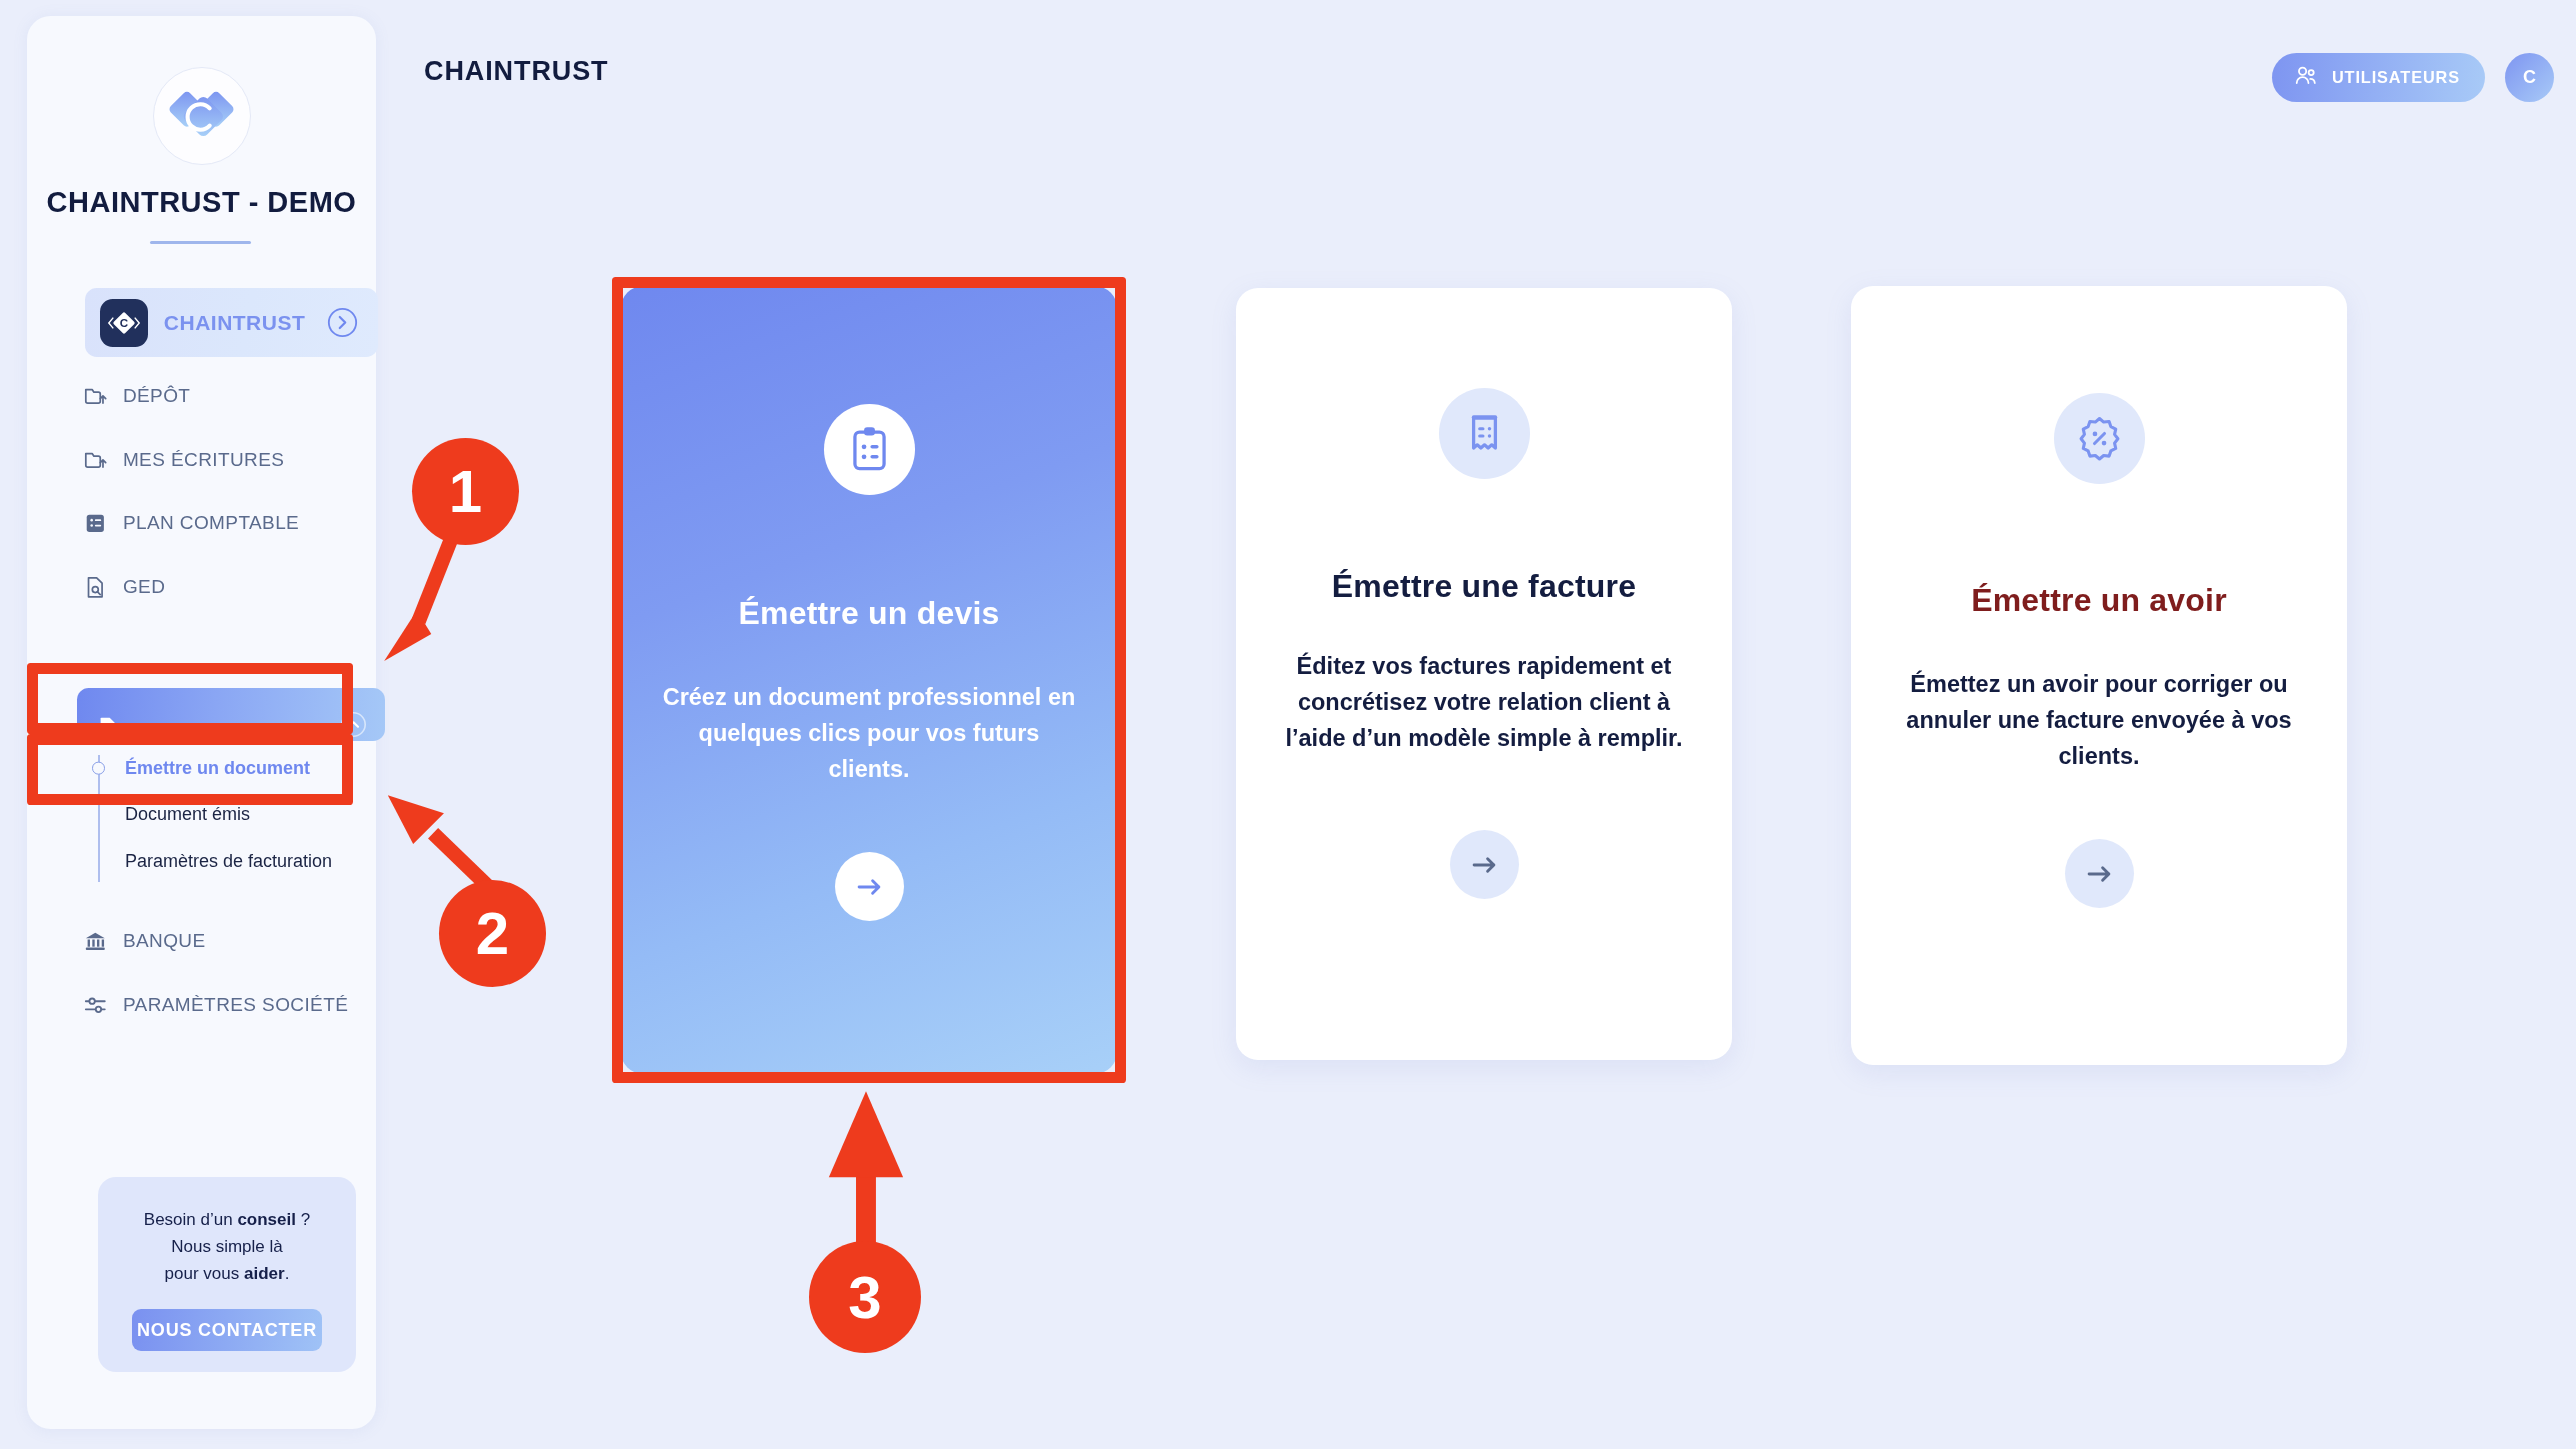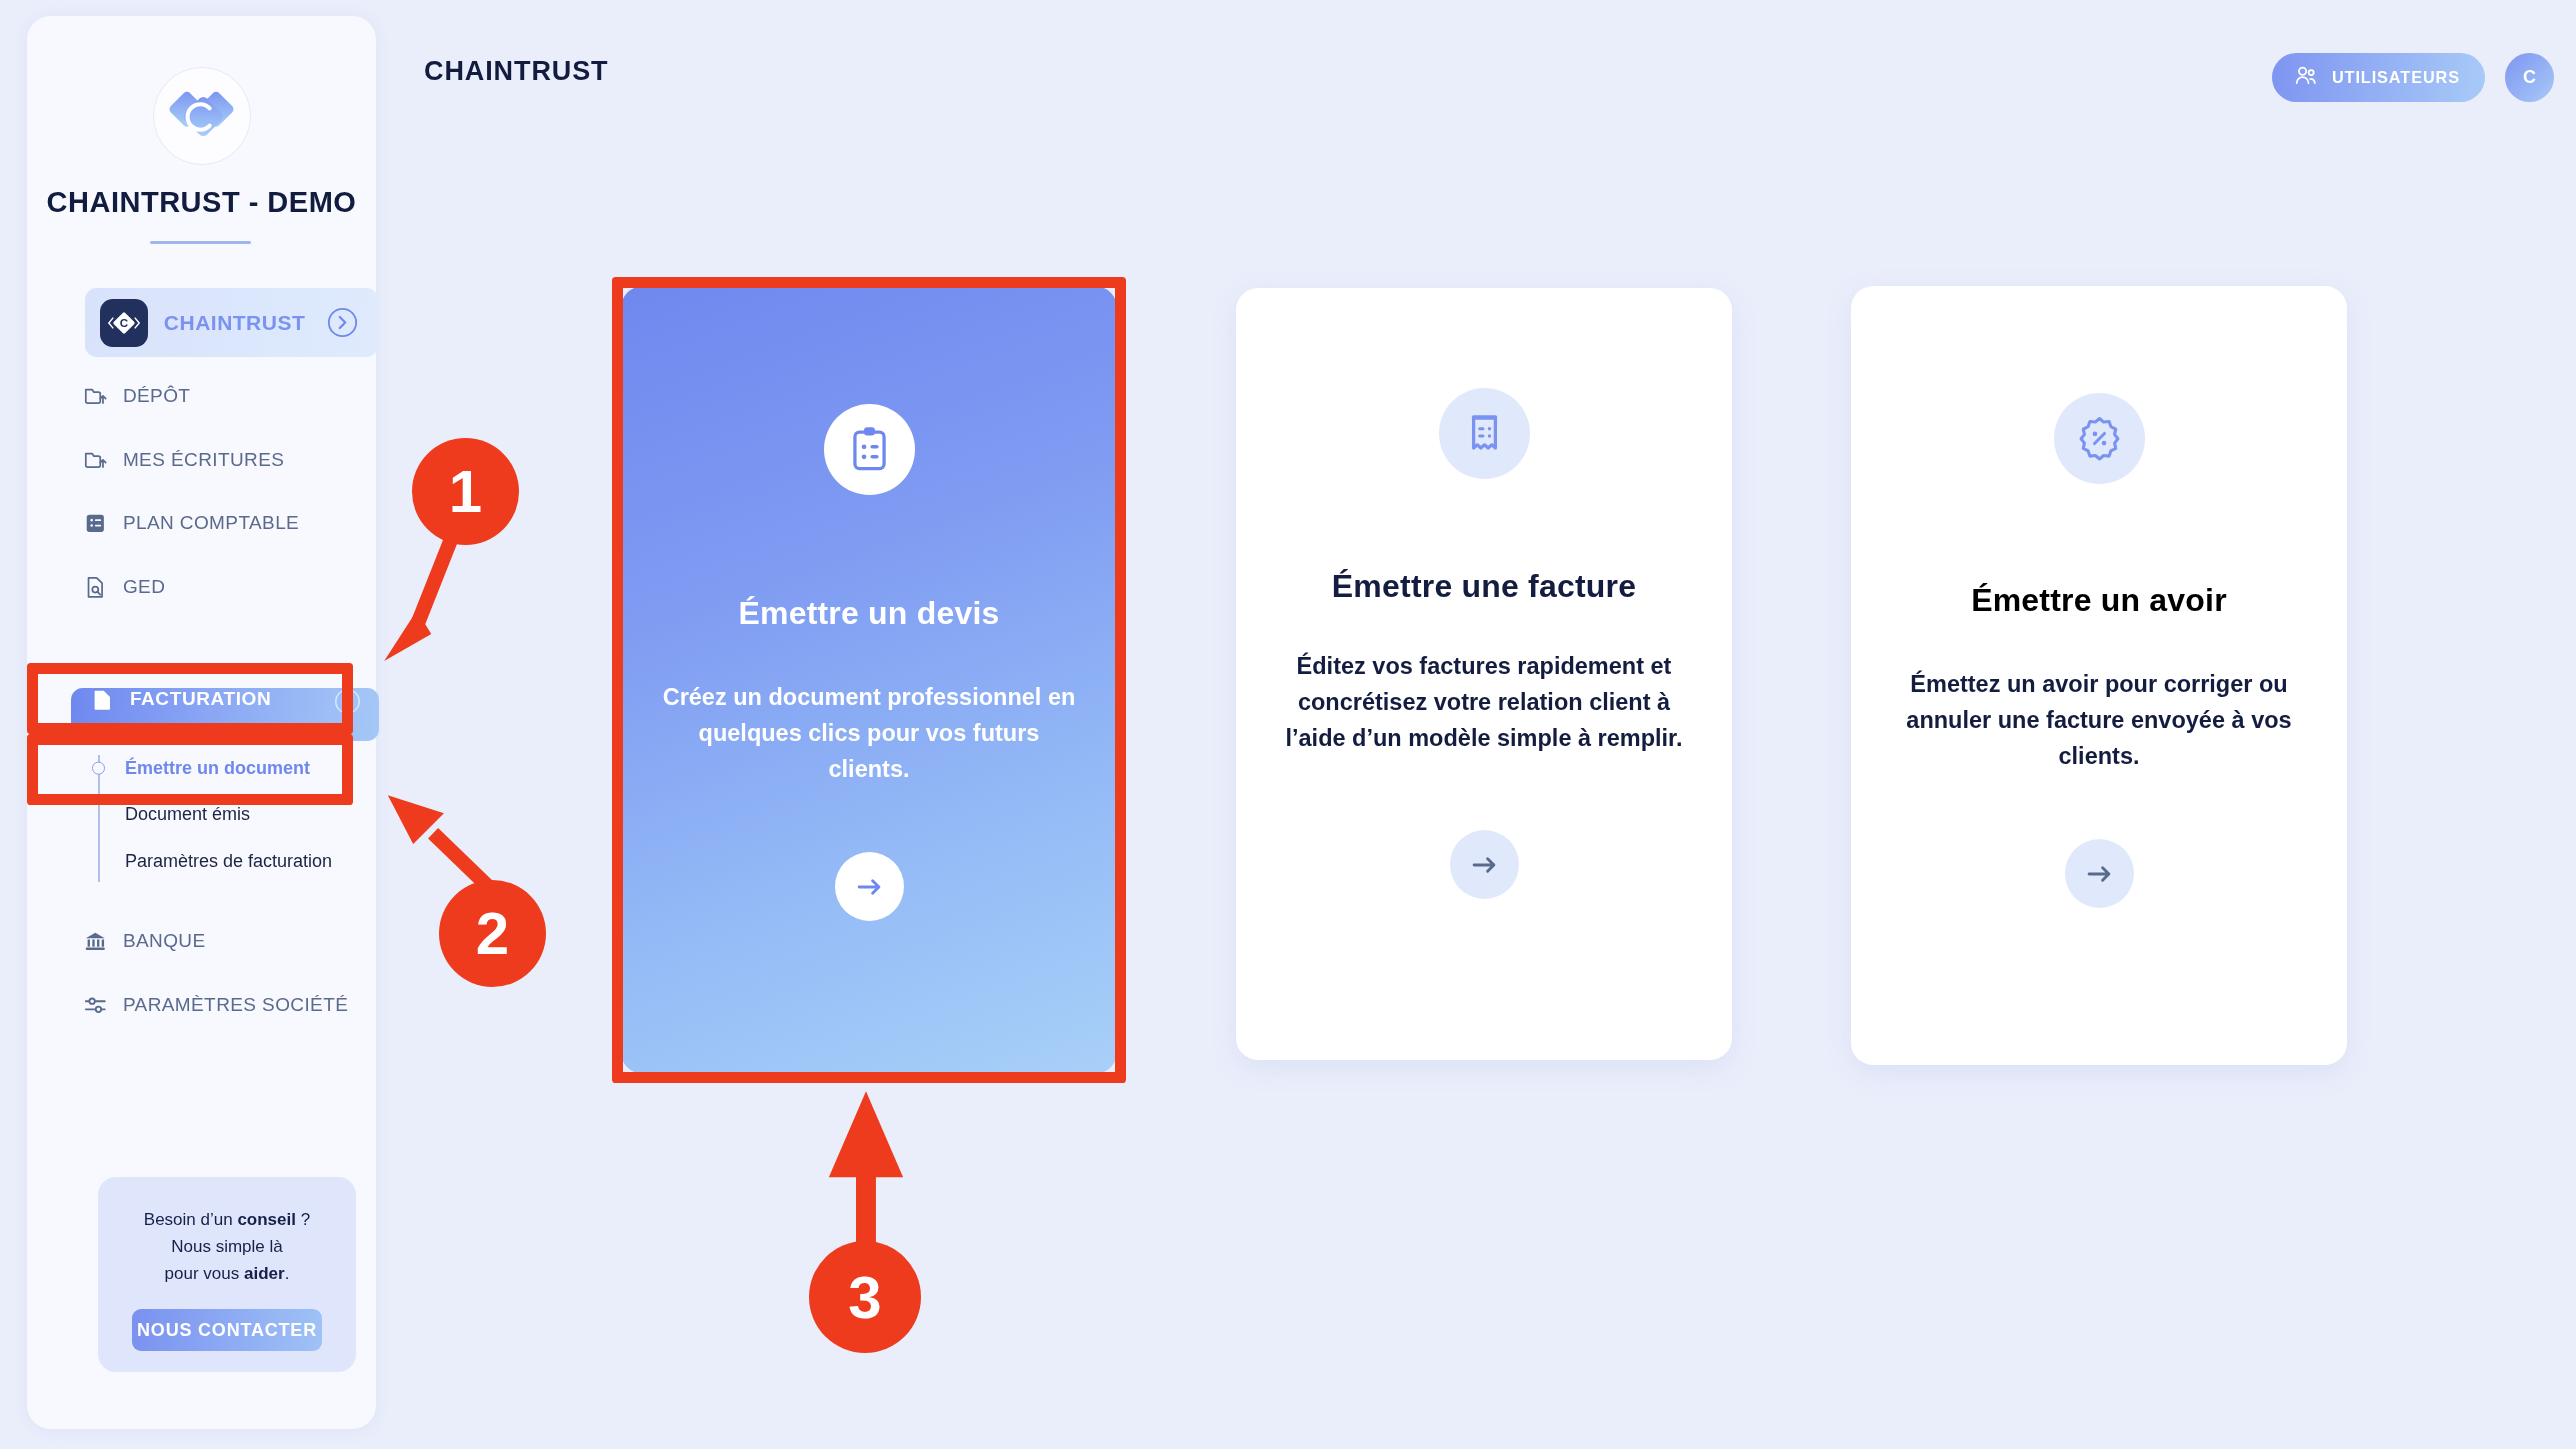--- a/index.html
+++ b/index.html
@@ -55,24 +55,24 @@
   .nav-item {
     display:flex; align-items:center; gap:15.4px;
     height: 40px; margin: 0 0 0 56px; color:#5a6a8c;
     font-size: 19px; letter-spacing:0.4px;
   }
   .nav-item + .nav-item { margin-top: 23.5px; }
   .nav-item .ic { width:24.5px; height:24.5px; flex:0 0 auto; display:flex; align-items:center; justify-content:center; }
 
   
   .fact-pill {
-    position:absolute; left:44px; top:672px; width:308px; height:53px;
+    position:absolute; left:50px; top:672px; width:308px; height:53px;
     border-radius: 11.8px;
     background: linear-gradient(95deg,#6f88ef 0%, #8aa6f4 45%, #a5c8f7 100%);
-    display:flex; align-items:flex-start; padding:0 18px 0 20px; gap:15.4px;
+    display:flex; align-items:flex-end; padding:0 18px 0 20px; gap:15.4px;
     color:#fff;
   }
   .fact-pill .lbl { font-size:19px; font-weight:700; letter-spacing:0.6px; flex:1 1 auto; }
 
   .submenu { position:absolute; left:0; top:735px; width:349px; }
   .sub-rail {
     position:absolute; left:71px; top:3.6px; width:1.8px; height:127px; background:#aebeee;
   }
   .sub-item {
     position:relative; display:flex; align-items:center;
@@ -148,21 +148,21 @@
     width:91px;height:91px;border-radius:50%;
     display:flex;align-items:center;justify-content:center;
   }
   .card-1 .card-ic { background:#ffffff; margin-top:118px; }
   .card-2 .card-ic { background:#e0e8fb; margin-top:100px; }
   .card-3 .card-ic { background:#e0e8fb; margin-top:107px; }
 
   .card-title { font-size:32px; font-weight:700; letter-spacing:0.2px; }
   .card-1 .card-title { color:#fff; margin-top:100px; }
   .card-2 .card-title { color:#141d40; margin-top:89px; }
-  .card-3 .card-title { color:#000000; margin-top:98px; }
+  .card-3 .card-title { color:#7f1d1d; margin-top:98px; }
 
   .card-desc {
     font-size:23.5px; font-weight:700; line-height:36px; text-align:center;
     width: 426px;
   }
   .card-1 .card-desc { color:#fff; margin-top:47px; }
   .card-2 .card-desc { color:#141d40; margin-top:43px; }
   .card-3 .card-desc { color:#141d40; margin-top:47px; }
 
   .card-go {

